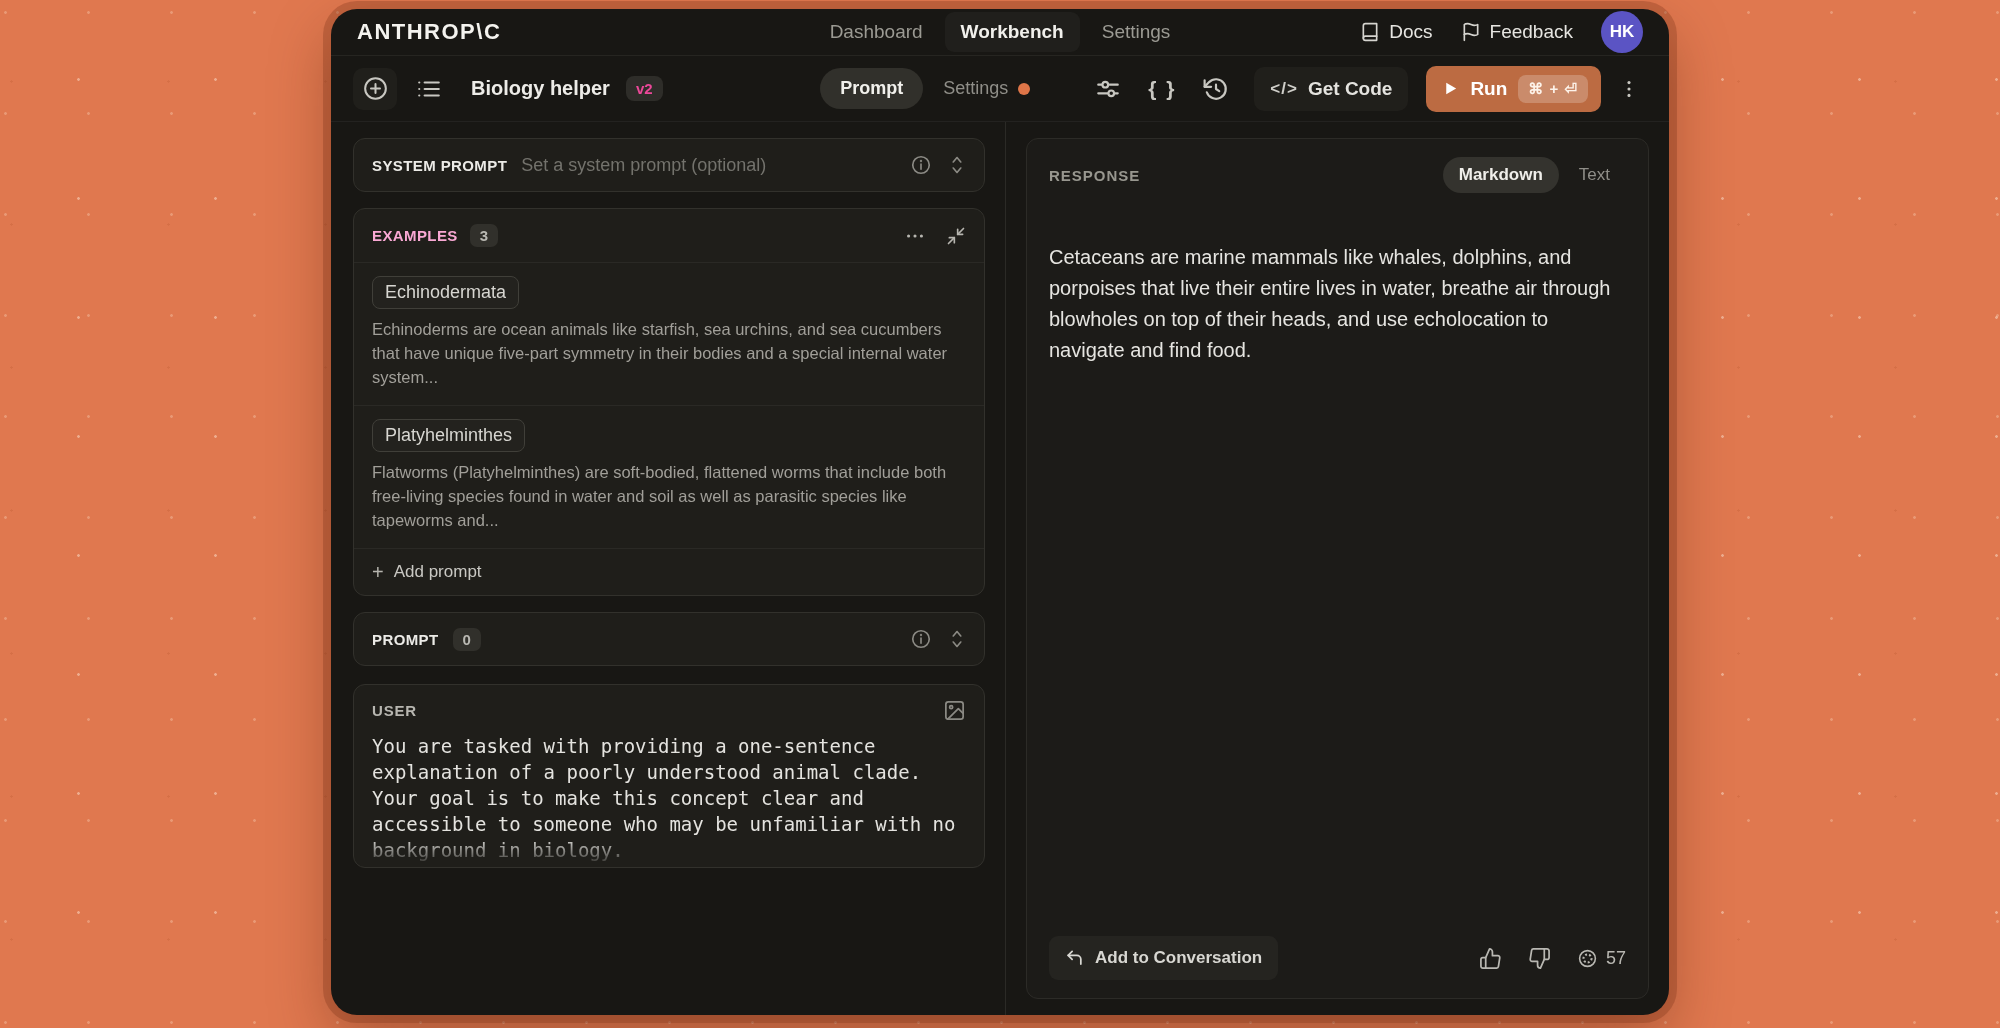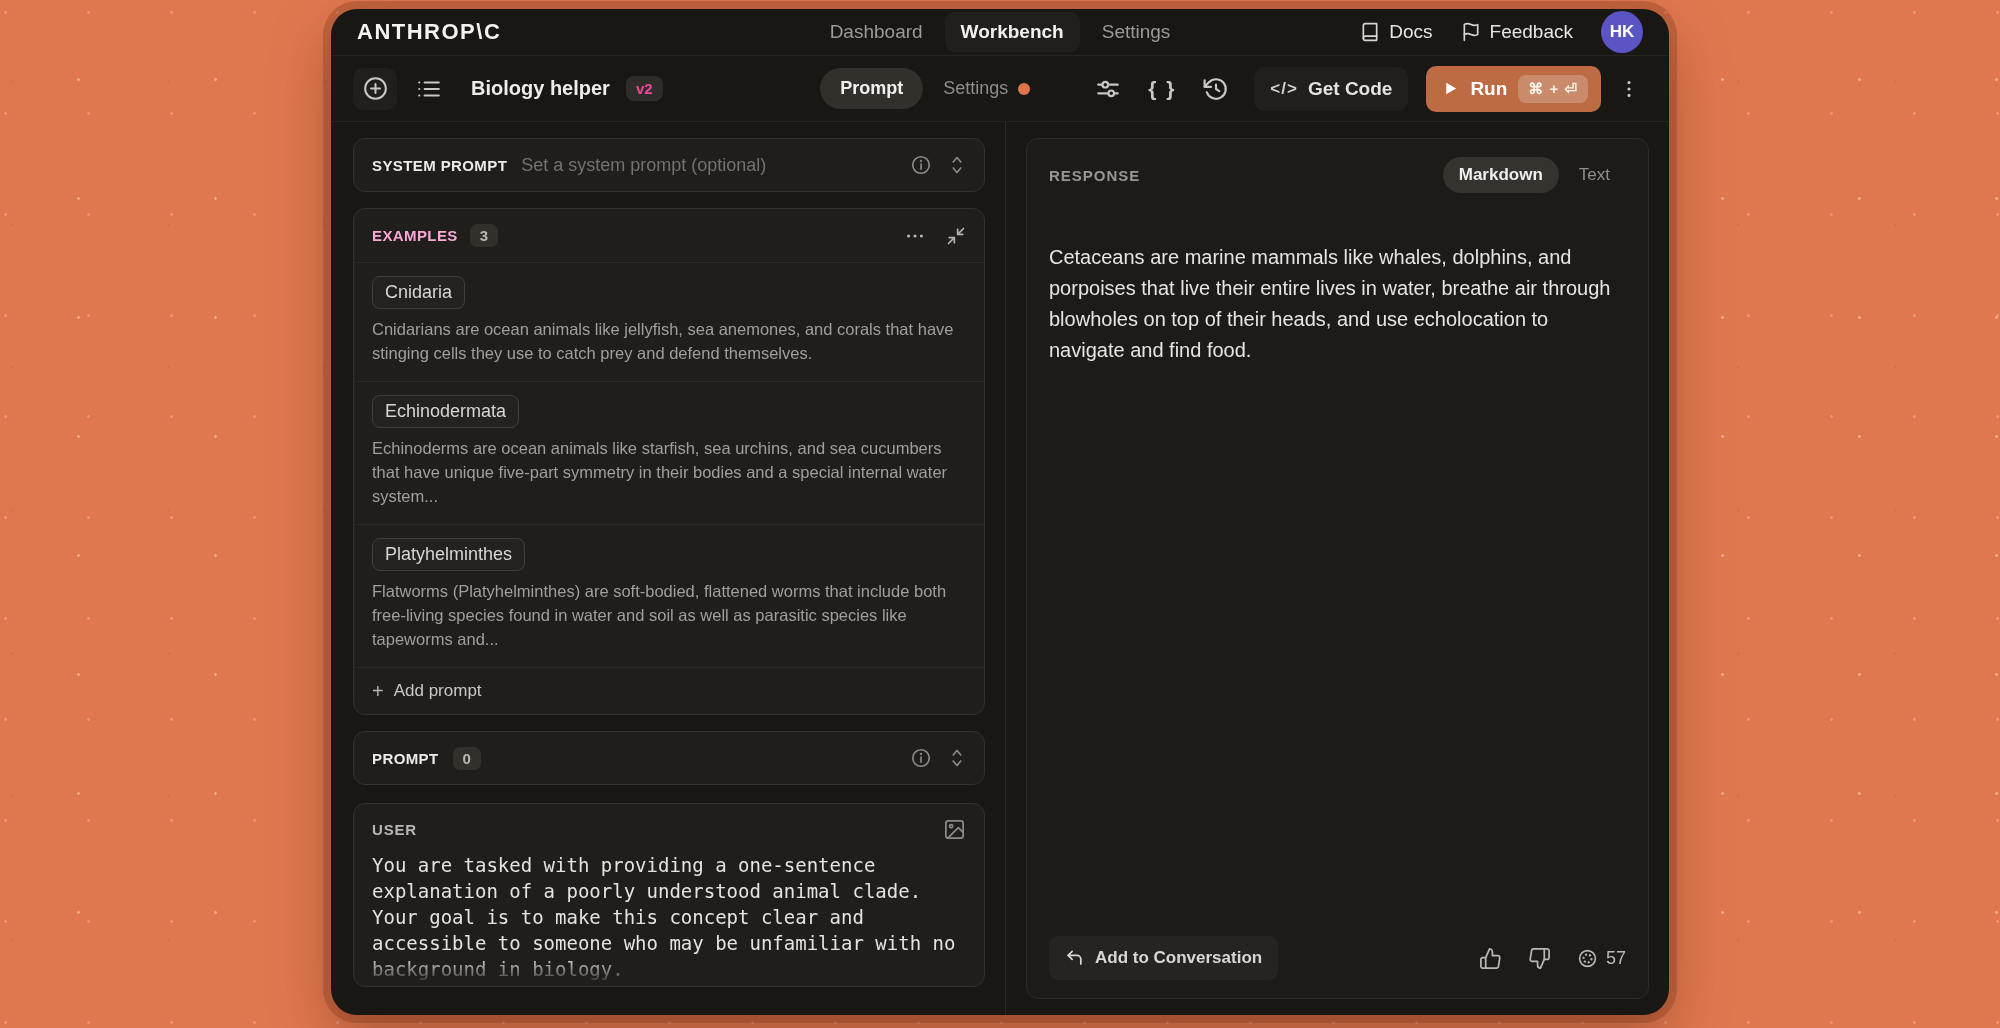--- a/index.html
+++ b/index.html
@@ -264,24 +264,20 @@
                   <polyline points="4,14 10,14 10,20"></polyline>
                   <polyline points="20,10 14,10 14,4"></polyline>
                   <line x1="14" y1="10" x2="21" y2="3"></line>
                   <line x1="3" y1="21" x2="10" y2="14"></line>
                 </svg>
             </span>
           </span>
         </div>
 
         <div class="example-item">
-          <span class="tag-pill">Cnidaria</span>
-          <div class="example-text">Cnidarians are ocean animals like jellyfish, sea anemones, and corals that have stinging cells they use to catch prey and defend themselves.</div>
-        </div>
-        <div class="example-item">
           <span class="tag-pill">Echinodermata</span>
           <div class="example-text">Echinoderms are ocean animals like starfish, sea urchins, and sea cucumbers that have unique five-part symmetry in their bodies and a special internal water system...</div>
         </div>
         <div class="example-item">
           <span class="tag-pill">Platyhelminthes</span>
           <div class="example-text">Flatworms (Platyhelminthes) are soft-bodied, flattened worms that include both free-living species found in water and soil as well as parasitic species like tapeworms and...</div>
         </div>
 
         <div class="add-example">
           <span class="plus-glyph">+</span>

